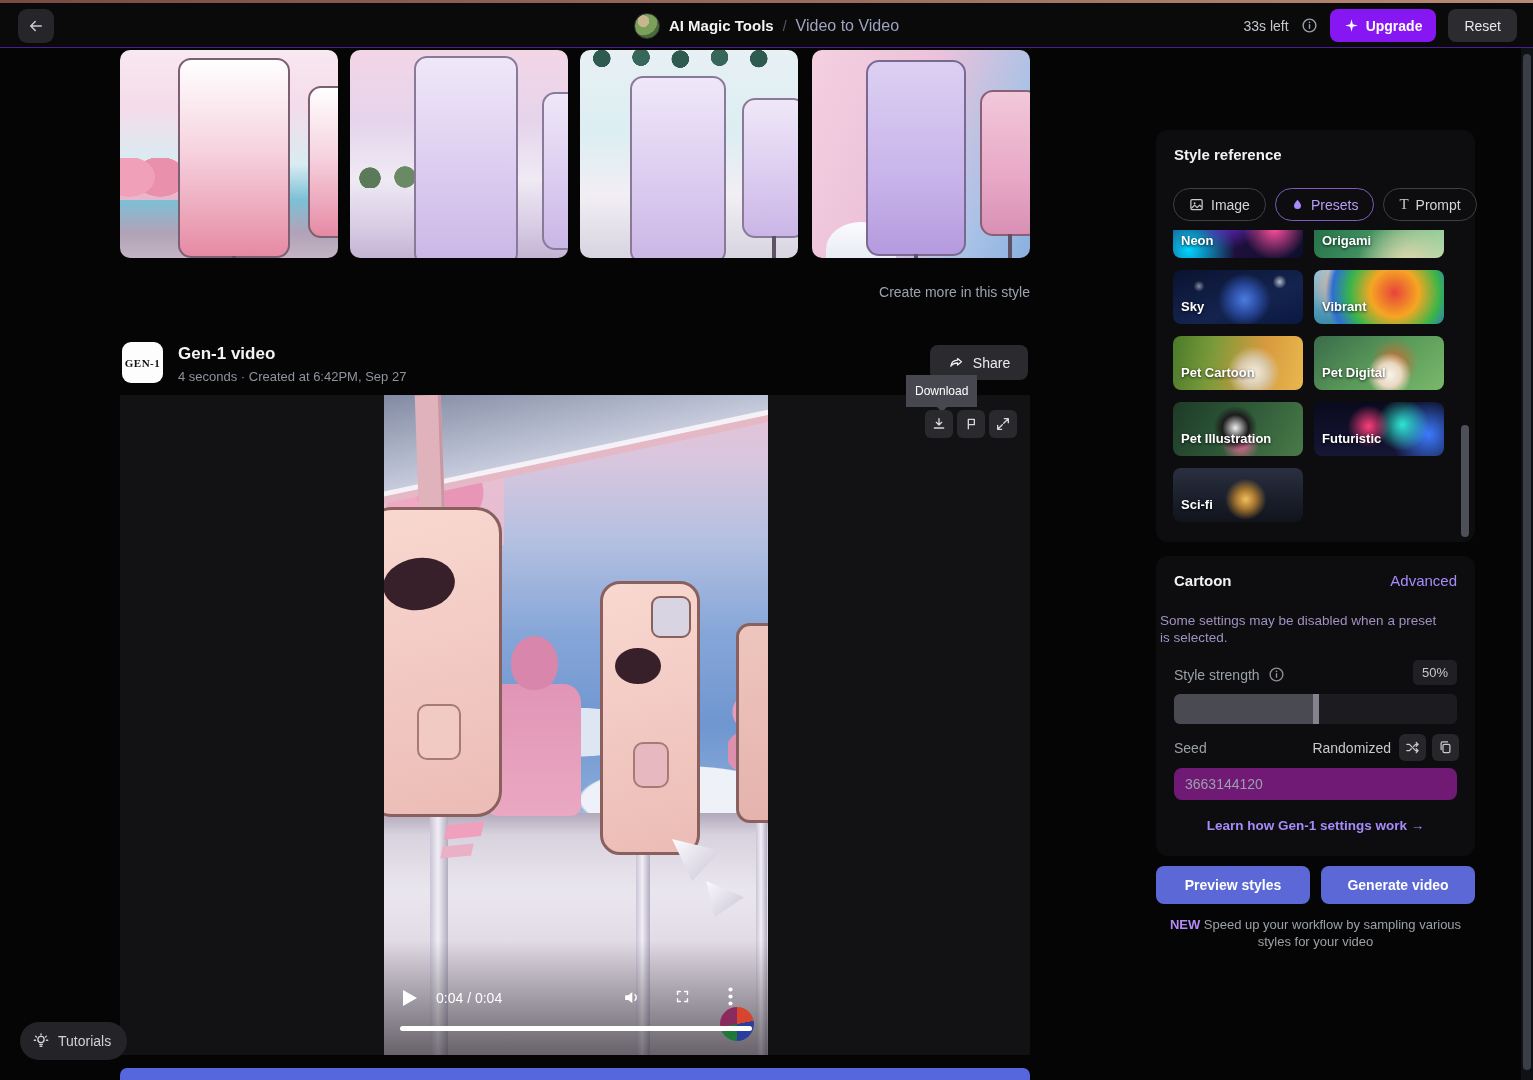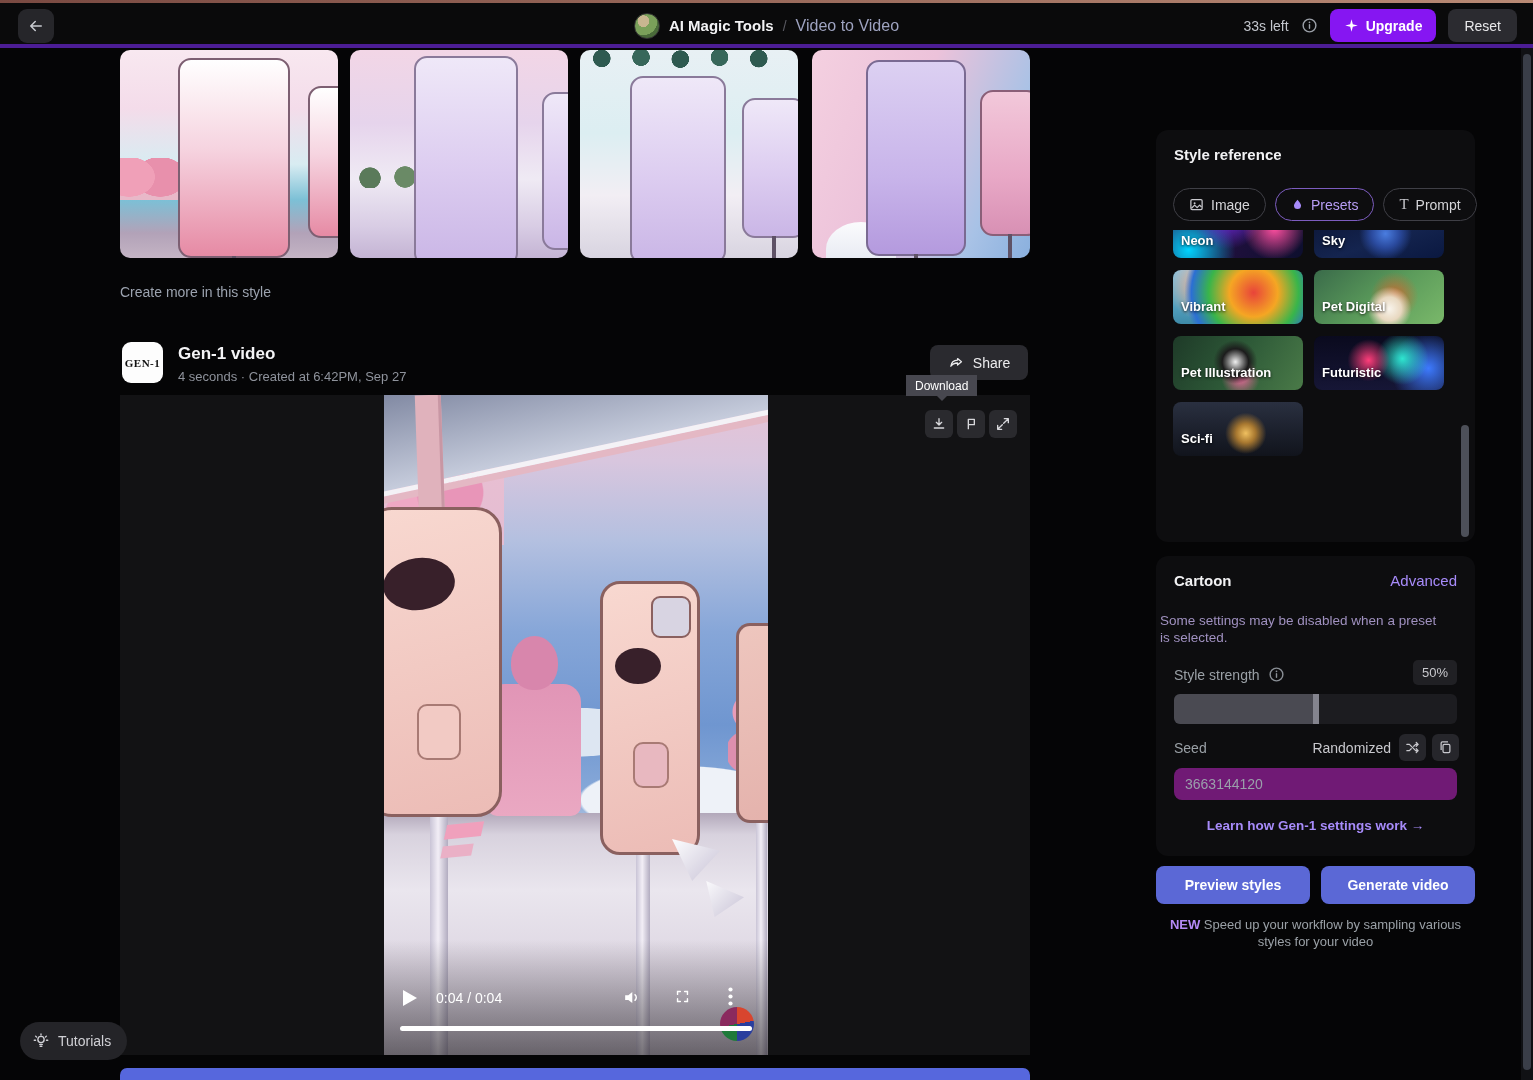--- a/index.html
+++ b/index.html
@@ -4,21 +4,21 @@
 <style>
   * { margin:0; padding:0; box-sizing:border-box; }
   html,body { background:#000; }
   body { font-family:"Liberation Sans", sans-serif; }
   #root { position:relative; width:1533px; height:1080px; background:#050506; overflow:hidden; }
 
   
   .topline { position:absolute; left:0; top:0; width:1533px; height:3px;
              background:linear-gradient(90deg,#7a4a42,#b98a75); }
   .topbar { position:absolute; left:0; top:3px; width:1533px; height:45px;
-            background:#0a0a0b; border-bottom:4px solid #4c1d95; }
+            background:#0a0a0b; border-bottom:1px solid #4c1d95; }
   .back-btn { position:absolute; left:18px; top:6px; width:36px; height:34px;
               background:#26262a; border-radius:9px; display:flex; align-items:center;
               justify-content:center; color:#c9cbd1; cursor:pointer; }
   .tb-center { position:absolute; left:0; right:0; top:0; height:45px;
                display:flex; align-items:center; justify-content:center; gap:9px; }
   .avatar { width:26px; height:26px; border-radius:50%;
             background:radial-gradient(circle at 35% 30%, #c8b690 0 25%, #7aa05a 26% 60%, #4a6b3a 61% 100%);
             border:1px solid #333; }
   .tb-title { color:#f2f2f4; font-size:15px; font-weight:bold; }
   .tb-sep { color:#5a5a62; font-size:14px; }
@@ -58,39 +58,39 @@
                          radial-gradient(circle 9px at 28% 30%, #37675a 0 95%, transparent 100%),
                          radial-gradient(circle 9px at 46% 38%, #2e5a50 0 95%, transparent 100%),
                          radial-gradient(circle 9px at 64% 30%, #37675a 0 95%, transparent 100%),
                          radial-gradient(circle 9px at 82% 36%, #2e5a50 0 95%, transparent 100%); }
   .bushes { position:absolute; left:0; top:116px; width:100px; height:22px;
             background:radial-gradient(circle 11px at 20% 55%, #5a7a5a 0 95%, transparent 100%),
                        radial-gradient(circle 11px at 55% 50%, #6a8a66 0 95%, transparent 100%),
                        radial-gradient(circle 10px at 86% 58%, #5a7a5a 0 95%, transparent 100%); }
   .dome { position:absolute; left:14px; bottom:-18px; width:70px; height:54px; border-radius:50% 50% 0 0;
           background:linear-gradient(180deg,#fbfbfd,#dfe4ee); }
-  .create-more { position:absolute; left:120px; top:284px; width:910px; text-align:left;
+  .create-more { position:absolute; left:120px; top:284px; width:910px; text-align:right;
                  color:#9ca3af; font-size:14px; cursor:pointer; }
 
   
   .gen-logo { position:absolute; left:122px; top:342px; width:41px; height:41px; background:#fdfdfd;
               border-radius:9px; display:flex; align-items:center; justify-content:center;
               color:#111; font-family:"Liberation Serif", serif; font-weight:bold; font-size:11px;
               letter-spacing:.5px; }
   .vh-title { position:absolute; left:178px; top:344px; color:#f4f4f6; font-size:17px; font-weight:bold; }
   .vh-meta  { position:absolute; left:178px; top:369px; color:#8f939c; font-size:13px; }
   .share-btn { position:absolute; left:930px; top:345px; width:98px; height:35px; background:#2a2a2f;
                border:none; border-radius:8px; color:#ececee; font-size:14px; display:flex;
                align-items:center; justify-content:center; gap:8px; cursor:pointer; }
 
   
   .stage { position:absolute; left:120px; top:395px; width:910px; height:660px; background:#121214; }
   .ov-btn { position:absolute; width:28px; height:28px; border-radius:6px; background:rgba(44,44,49,.92);
             display:flex; align-items:center; justify-content:center; color:#d8d8dc; cursor:pointer; }
-  .tooltip { position:absolute; left:786px; top:-20px; height:21px; padding:10px 9px; background:#47474f;
+  .tooltip { position:absolute; left:786px; top:-20px; height:21px; padding:16px 9px; background:#47474f;
              border-radius:0; color:#fff; font-size:12px; display:flex; align-items:center; }
   .tooltip::after { content:""; position:absolute; left:50%; top:100%; margin-left:-5px;
                     border:5px solid transparent; border-top-color:#47474f; }
 
   .video { position:absolute; left:264px; top:0; width:384px; height:660px; overflow:hidden;
            background:#888; cursor:pointer; }
   .v-sky { position:absolute; inset:0;
            background:linear-gradient(180deg,#e8c2d4 0%,#d8c6de 10%,#b4c0e0 22%,#86a6d8 36%,#6f96d0 50%,#86a8d8 60%,#cfd8e8 70%,#ece8ee 80%,#e4dee8 100%); }
   .v-clouds { position:absolute; left:0; top:280px; width:100%; height:260px;
            background:radial-gradient(ellipse 130px 45px at 28% 35%, #fbfcfe 0 60%, transparent 62%),
@@ -414,25 +414,31 @@
       <button class="pill">
         <span class="picon tserif">T</span>
         <span>Prompt</span>
       </button>
     </div>
     <div class="preset-viewport">
       <div class="preset-grid">
           <div class="preset-tile" style="background: radial-gradient(circle at 78% 45%, rgb(255, 79, 160) 0%, rgba(255, 79, 160, 0) 30%), radial-gradient(circle at 42% 15%, rgb(123, 47, 247) 0%, rgba(123, 47, 247, 0) 42%), radial-gradient(circle at 12% 85%, rgb(0, 212, 255) 0%, rgba(0, 212, 255, 0) 38%), linear-gradient(115deg, rgb(48, 16, 74), rgb(13, 15, 46));">
             <span class="preset-label">Neon</span>
           </div>
+          <div class="preset-tile" style="background: radial-gradient(circle at 72% 115%, rgb(232, 217, 176) 0%, rgba(232, 217, 176, 0) 45%), linear-gradient(120deg, rgb(31, 107, 69) 0%, rgb(63, 143, 95) 45%, rgb(121, 192, 138) 75%, rgb(168, 216, 168) 100%);">
+            <span class="preset-label">Origami</span>
+          </div>
           <div class="preset-tile" style="background: radial-gradient(circle at 55% 55%, rgb(74, 125, 224) 0%, rgb(42, 74, 158) 18%, rgba(42, 74, 158, 0) 34%), radial-gradient(circle at 82% 22%, rgba(255, 255, 255, 0.7) 0%, rgba(255, 255, 255, 0) 6%), radial-gradient(circle at 20% 30%, rgba(255, 255, 255, 0.5) 0%, rgba(255, 255, 255, 0) 5%), linear-gradient(160deg, rgb(10, 18, 48) 0%, rgb(20, 36, 79) 60%, rgb(10, 24, 64) 100%);">
             <span class="preset-label">Sky</span>
           </div>
           <div class="preset-tile" style="background: radial-gradient(circle at 62% 42%, rgb(232, 68, 58) 0%, rgb(245, 166, 35) 28%, rgb(57, 181, 74) 52%, rgb(43, 111, 212) 72%, rgba(43, 111, 212, 0) 80%), radial-gradient(circle at 22% 28%, rgb(255, 176, 137) 0%, rgba(255, 176, 137, 0) 32%), linear-gradient(rgb(127, 196, 232) 0%, rgb(90, 168, 200) 55%, rgb(62, 138, 168) 100%);">
             <span class="preset-label">Vibrant</span>
+          </div>
+          <div class="preset-tile" style="background: radial-gradient(circle at 62% 68%, rgb(245, 239, 224) 0%, rgb(216, 200, 168) 16%, rgba(216, 200, 168, 0) 30%), linear-gradient(100deg, rgb(74, 122, 42) 0%, rgb(122, 154, 58) 30%, rgb(216, 154, 62) 68%, rgb(232, 184, 78) 100%);">
+            <span class="preset-label">Pet Cartoon</span>
           </div>
           <div class="preset-tile" style="background: radial-gradient(circle at 58% 72%, rgb(248, 244, 236) 0%, rgb(232, 216, 192) 14%, rgba(232, 216, 192, 0) 26%), radial-gradient(circle at 62% 48%, rgb(200, 106, 50) 0%, rgba(200, 106, 50, 0) 28%), linear-gradient(140deg, rgb(58, 107, 74) 0%, rgb(90, 154, 90) 50%, rgb(122, 184, 106) 100%);">
             <span class="preset-label">Pet Digital</span>
           </div>
           <div class="preset-tile" style="background: radial-gradient(circle at 48% 48%, rgb(240, 240, 240) 0%, rgb(28, 28, 28) 18%, rgba(28, 28, 28, 0) 30%), radial-gradient(circle at 52% 78%, rgb(232, 106, 154) 0%, rgba(232, 106, 154, 0) 24%), linear-gradient(120deg, rgb(30, 58, 40) 0%, rgb(46, 90, 56) 50%, rgb(74, 122, 72) 100%); padding-left: 36px;">
             <span class="preset-label">Pet Illustration</span>
           </div>
           <div class="preset-tile" style="background: radial-gradient(circle at 42% 45%, rgb(255, 61, 122) 0%, rgba(255, 61, 122, 0) 26%), radial-gradient(circle at 68% 42%, rgb(46, 230, 208) 0%, rgba(46, 230, 208, 0) 28%), radial-gradient(circle at 88% 60%, rgb(61, 122, 255) 0%, rgba(61, 122, 255, 0) 32%), linear-gradient(rgb(10, 10, 30) 0%, rgb(22, 22, 54) 100%);">
             <span class="preset-label">Futuristic</span>
           </div>

